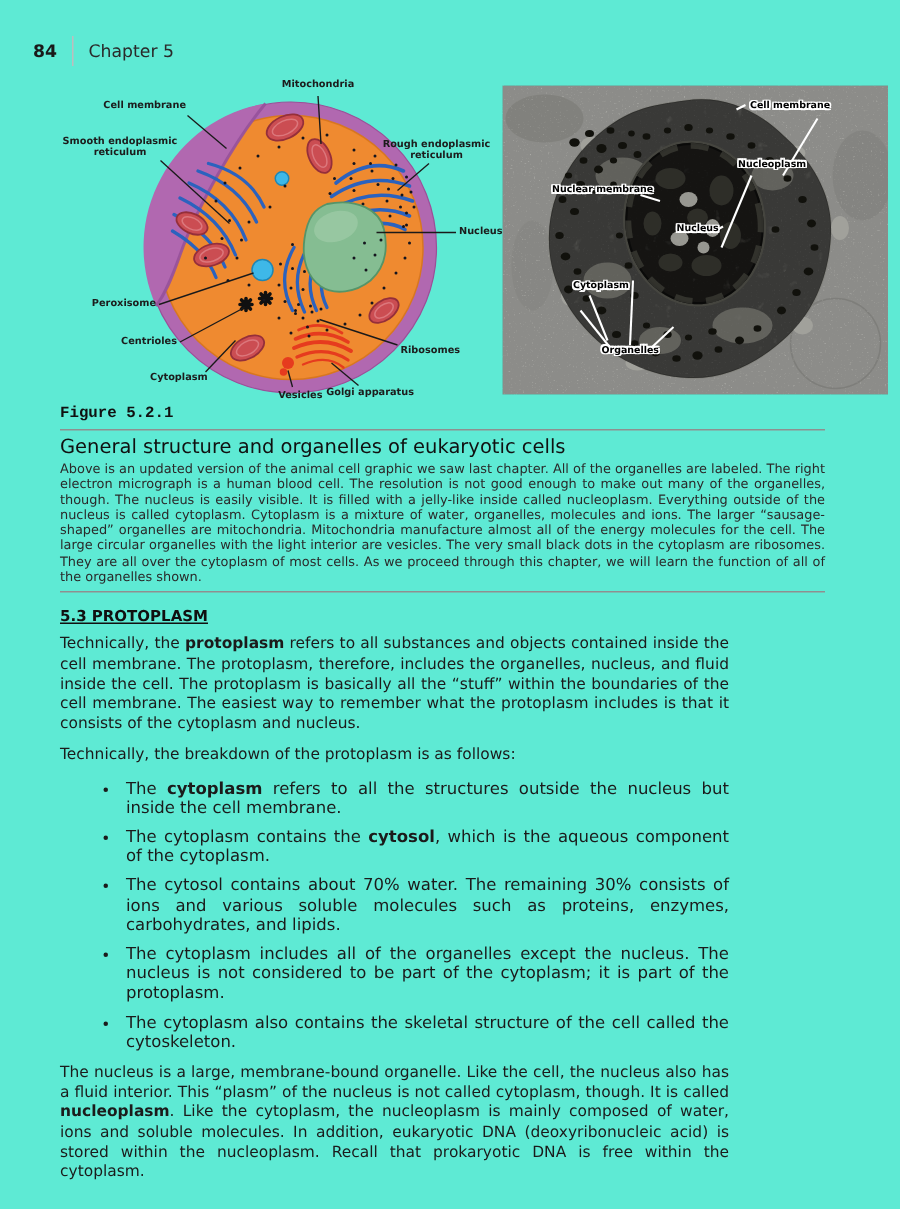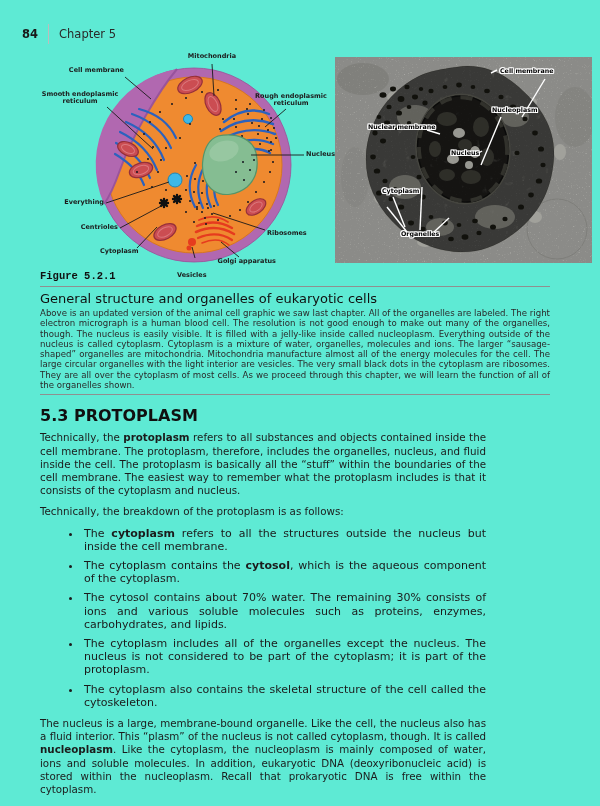--- a/index.html
+++ b/index.html
@@ -22,21 +22,21 @@
             text-shadow:-1px 0 0 #fff,1px 0 0 #fff,0 -1px 0 #fff,0 1px 0 #fff,
                         -1px -1px 0 #fff,1px 1px 0 #fff,1px -1px 0 #fff,-1px 1px 0 #fff; }
 
   
   .content { position:absolute; left:40px; top:270px; width:510px; }
   .fig-label { font-size:10.5px; font-weight:bold; color:#101010; margin:0;font-family:Liberation Mono, monospace; }
   .rule { border:0; border-top:1px solid #8f8f8f; margin:4px 0; }
   .cap-title { font-size:13px; font-weight:normal; color:#101010; margin:1px 0 2px; }
   .caption { font-size:8.6px; line-height:10.3px; text-align:justify; color:#2a2a2a; margin:0; }
   .body-col { width:446px; }
-  .section-h { font-size:16px; font-weight:bold; color:#101010; margin:11px 0 6px; }
+  .section-h { font-size:10px; font-weight:bold; color:#101010; margin:11px 0 6px;text-decoration:underline; }
   .bodyp { font-size:10.3px; line-height:13.2px; text-align:justify; margin:0 0 8px; }
   ul.bullets { margin:2px 0 8px; padding-left:42px; }
   ul.bullets li { font-size:11px; line-height:13.2px; text-align:justify; margin:0 0 6px; padding-left:2px; }
 
   
   .f-membrane  { fill:var(--c-membrane,#b168b0); }
   .f-cytoplasm { fill:var(--c-cytoplasm,#ef8a30); }
   .f-nucleus   { fill:var(--c-nucleus,#85bd92); }
   .s-er        { stroke:var(--c-er,#2b62be); }
   .f-mito      { fill:var(--c-mito,#cb4d52); }
@@ -235,24 +235,24 @@
           <path d="M155 206 L152 195"></path>
         <path d="M199 205 L181 190"></path>
           <path d="M225 178 L173 161"></path>
       </g>
     </svg>
     <div class="dlabel" style="left:130px;top:1px;width:84px;text-align:center">Mitochondria</div>
     <div class="dlabel" style="left:8px;top:15px;width:76px;text-align:right">Cell membrane</div>
     <div class="dlabel" style="left:0px;top:39px;width:80px;text-align:center">Smooth endoplasmic reticulum</div>
     <div class="dlabel" style="left:208px;top:41px;width:86px;text-align:center">Rough endoplasmic reticulum</div>
     <div class="dlabel" style="left:266px;top:99px">Nucleus</div>
-    <div class="dlabel" style="left:14px;top:147px;width:50px;text-align:right">Everything</div>
+    <div class="dlabel" style="left:14px;top:147px;width:50px;text-align:right">Peroxisome</div>
     <div class="dlabel" style="left:40px;top:172px;width:38px;text-align:right">Centrioles</div>
     <div class="dlabel" style="left:60px;top:196px">Cytoplasm</div>
-    <div class="dlabel" style="left:137px;top:220px;width:38px;text-align:left">Vesicles</div>
+    <div class="dlabel" style="left:137px;top:208px;width:38px;text-align:right">Vesicles</div>
     <div class="dlabel" style="left:172px;top:206px;width:64px;text-align:right">Golgi apparatus</div>
     <div class="dlabel" style="left:227px;top:178px">Ribosomes</div>
   </div>
 
   <div class="fig-right">
     <svg width="257" height="206" viewBox="0 0 257 206">
       <defs>
         <filter id="grainS" x="0%" y="0%" width="100%" height="100%">
           <feTurbulence type="fractalNoise" baseFrequency="0.85" numOctaves="2" seed="3"></feTurbulence>
           <feColorMatrix type="matrix" values="0 0 0 0 0  0 0 0 0 0  0 0 0 0 0  0.8 0.8 0.8 0 0"></feColorMatrix>

